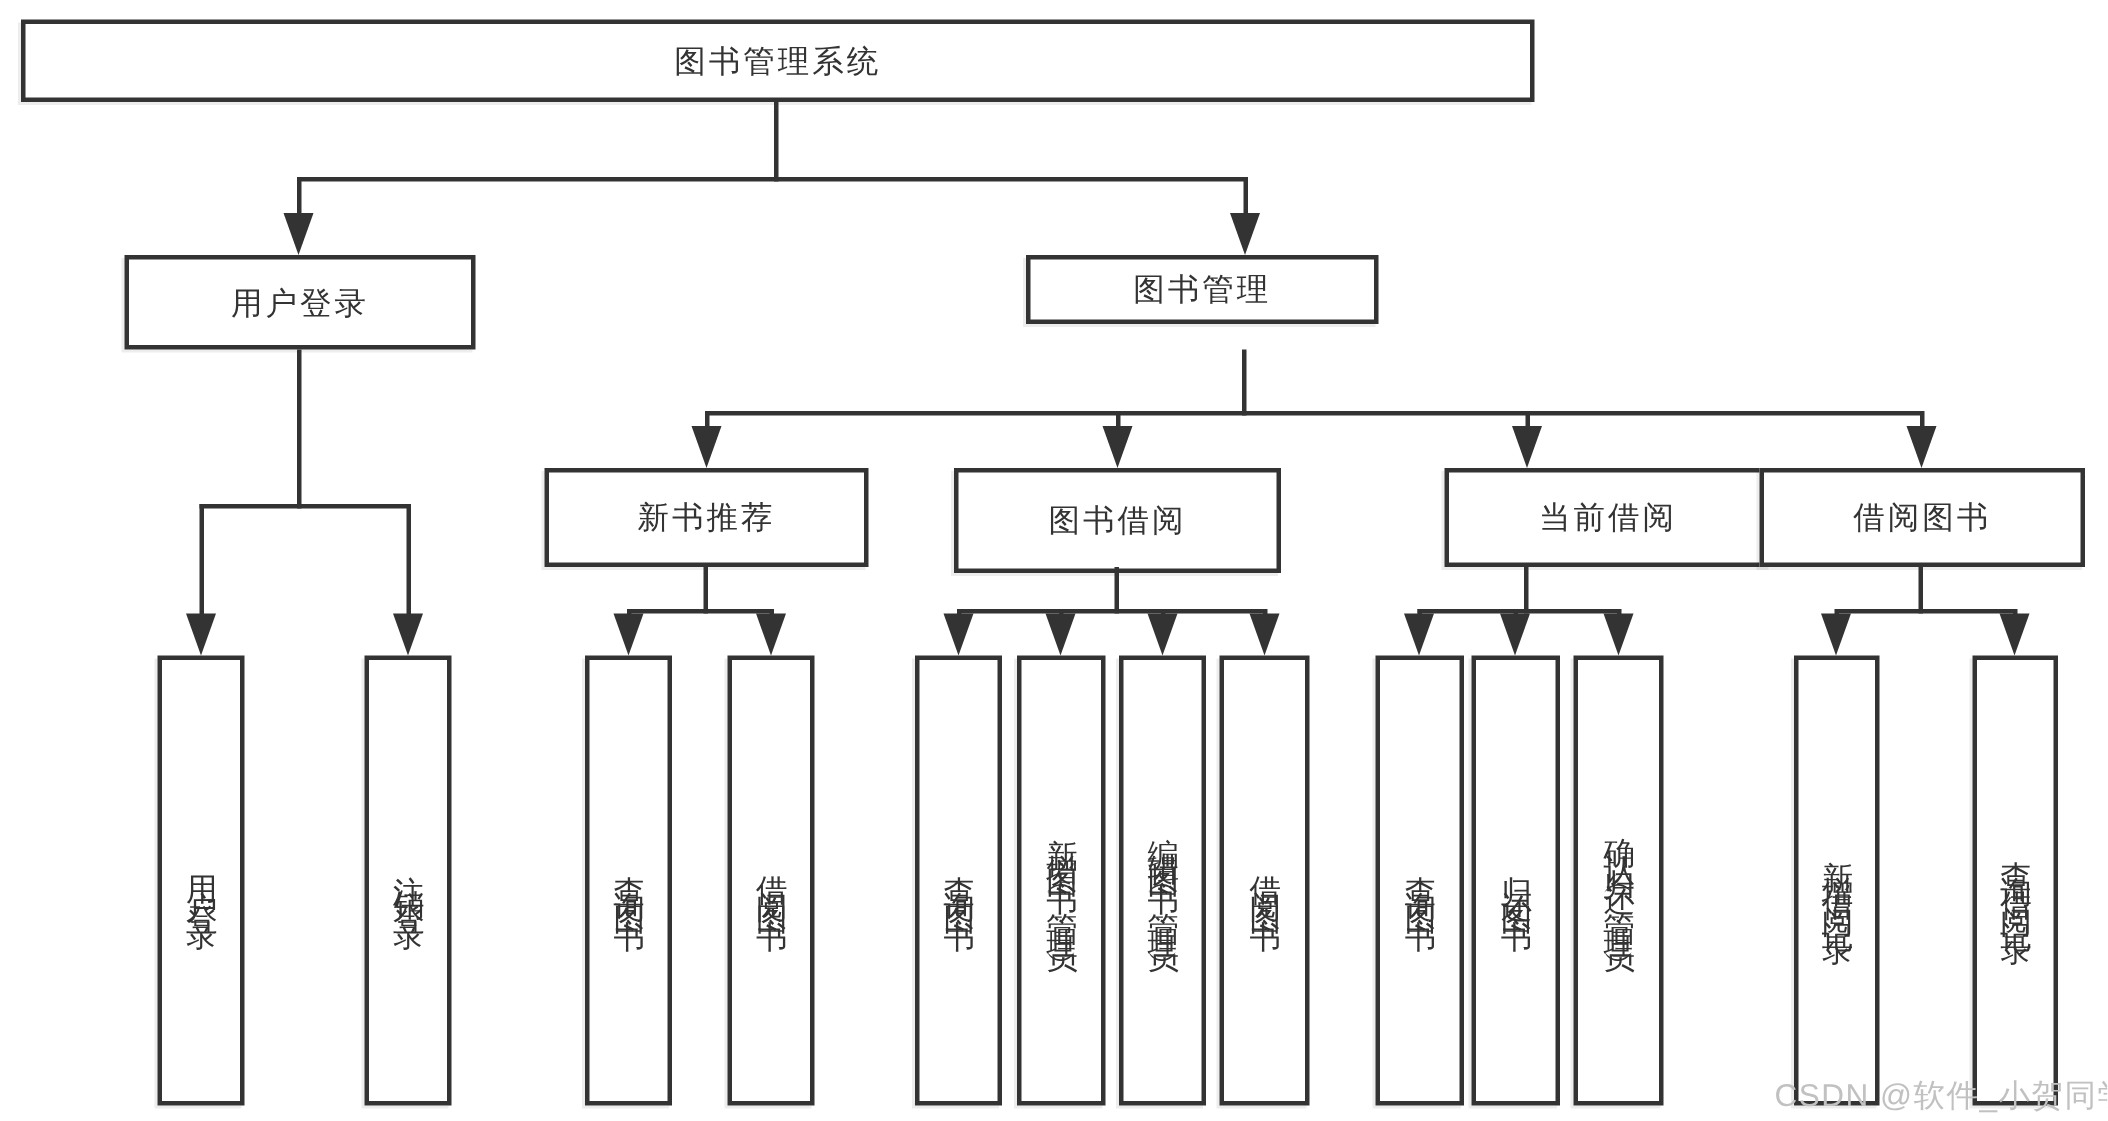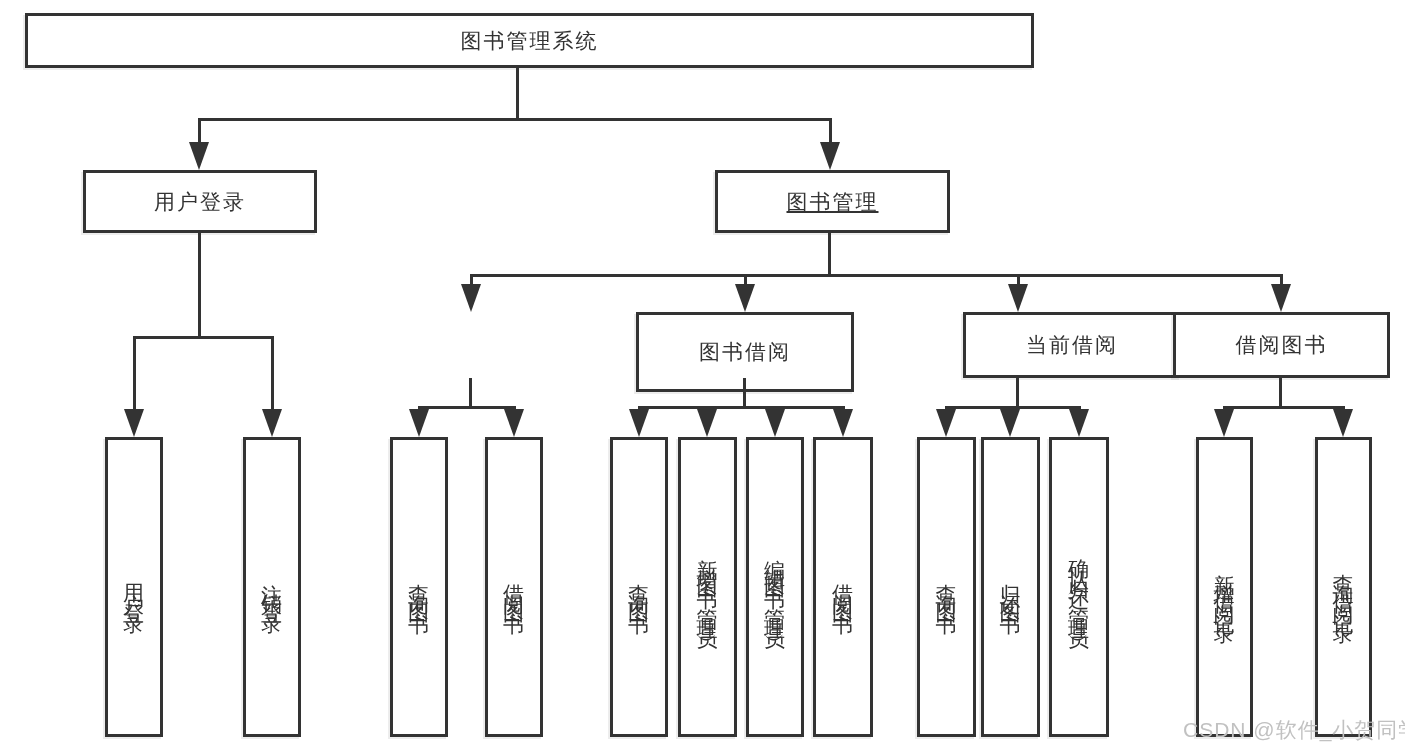--- a/index.html
+++ b/index.html
@@ -58,34 +58,37 @@
     color: #c1c1c1;
     white-space: nowrap;
     z-index: 5;
   }
 </style>
 </head>
 <body>
 
 <div id="canvas">
 
-  <div class="box hbox" style="left:14px; top:13px; width:1009px; height:55px;margin-left:11px;">
+  <div class="box hbox" style="left:14px; top:13px; width:1009px; height:55px;">
     <span>图书管理系统</span>
   </div>
 
   <div class="box hbox" style="left:83px; top:170px; width:234px; height:63px;">
     <span>用户登录</span>
   </div>
 
-  <div class="box hbox" style="left:715px; top:170px; width:235px; height:63px;text-decoration:underline;">
+  <div class="box hbox" style="left:684px; top:170px; width:235px; height:46px;">
     <span>图书管理</span>
   </div>
 
+  <div class="box hbox" style="left:363px; top:312px; width:216px; height:66px;">
+    <span>新书推荐</span>
+  </div>
 
-  <div class="box hbox" style="left:636px; top:312px; width:218px; height:80px;">
+  <div class="box hbox" style="left:636px; top:312px; width:218px; height:70px;">
     <span>图书借阅</span>
   </div>
 
   <div class="box hbox" style="left:963px; top:312px; width:218px; height:66px;">
     <span>当前借阅</span>
   </div>
 
   <div class="box hbox" style="left:1173px; top:312px; width:217px; height:66px;">
     <span>借阅图书</span>
   </div>

